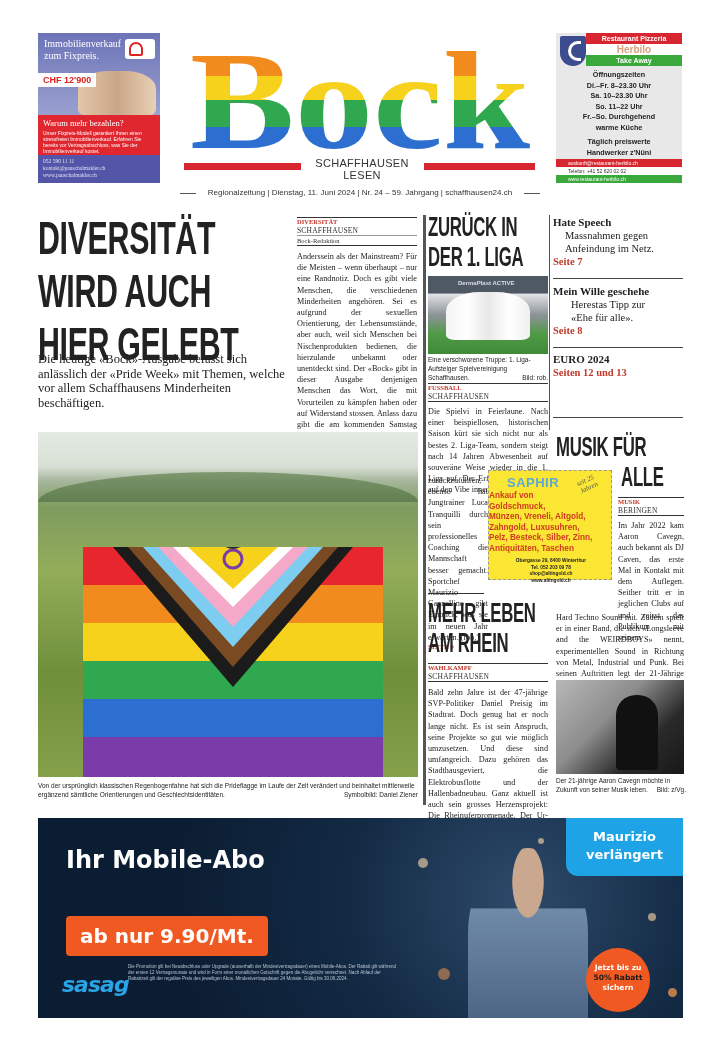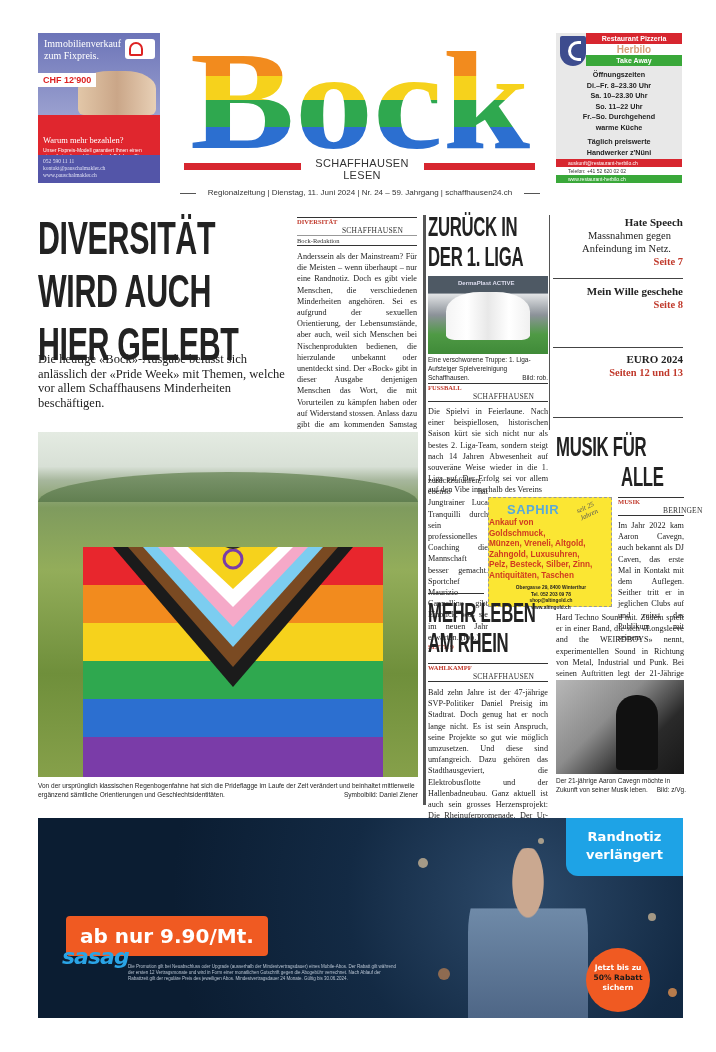--- a/index.html
+++ b/index.html
@@ -9,21 +9,21 @@
   .cond { font-family: "Liberation Sans", sans-serif; font-weight: 700; transform-origin: left top; letter-spacing: -0.5px; }
   .serif { font-family: "Liberation Serif", serif; }
 
   
   #ad-immo { left: 38px; top: 33px; width: 122px; height: 136px; background: linear-gradient(180deg,#6c74b8 0%, #9aa0cf 60%, #b9bcd9 100%); overflow: hidden; }
   #ad-immo .t { left: 6px; top: 5px; color: #fff; font-size: 10px; line-height: 12px; }
   #ad-immo .logo { right: 5px; top: 6px; width: 30px; height: 20px; background: #fff; border-radius: 3px; }
   #ad-immo .logo::after { content:""; position:absolute; left:4px; top:3px; width:10px; height:10px; border:2px solid #d22; border-radius:50% 50% 2px 2px; }
   #ad-immo .price { left: 0; top: 40px; background: #fff; color: #d22; font: 700 9px "Liberation Sans", sans-serif; padding: 2px 5px; }
   #ad-immo .family { right: 4px; top: 38px; width: 78px; height: 44px; border-radius: 40% 40% 6px 6px; background: linear-gradient(90deg,#e2c7a8,#caa688,#e8d0b6); }
-  #ad-immo .red { left: 0; top: 82px; width: 122px; height: 40px; background: #e0262e; color: #fff; padding: 20px 5px; }
+  #ad-immo .red { left: 0; top: 82px; width: 122px; height: 40px; background: #e0262e; color: #fff; padding: 3px 5px; }
   #ad-immo .red .h { font-size: 8.5px; margin-bottom: 2px; }
   #ad-immo .red .b { font: 5px/6px "Liberation Sans", sans-serif; }
   #ad-immo-contact { left: 38px; top: 155px; width: 122px; height: 28px; background: #5355a8; color: #dfe0f4; font-size: 5.5px; line-height: 7px; padding: 3px 5px; }
 
   
   #logo { left: 190px; top: 36px; width: 340px; height: 120px; }
   #logo-bar-l { left: 184px; top: 163px; width: 117px; height: 7px; background: #d7262f; }
   #logo-bar-r { left: 424px; top: 163px; width: 111px; height: 7px; background: #d7262f; }
   #logo-sub { left: 300px; top: 157px; width: 124px; text-align: center; font: 11px "Liberation Sans", sans-serif; letter-spacing: 0.3px; color: #333; }
   #dateline { left: 200px; top: 188px; width: 320px; text-align: center; font: 8px "Liberation Sans", sans-serif; color: #333; }
@@ -36,48 +36,48 @@
   #ad-herbilo .shield::after { content:""; position:absolute; left:8px; top:5px; width:10px; height:14px; border:3px solid #fff; border-right:none; border-radius:10px 0 0 10px; }
   #ad-herbilo .band { left: 30px; width: 96px; height: 11px; text-align: center; font: 700 7px/11px "Liberation Sans", sans-serif; }
   #ad-herbilo .body { left: 0; top: 37px; width: 126px; text-align: center; font: 700 7.2px/10.5px "Liberation Sans", sans-serif; color: #222; }
   #ad-herbilo .foot { left: 0; width: 126px; height: 8px; font: 5px/8px "Liberation Sans", sans-serif; padding-left: 12px; }
 
   
   #main-hl { left: 38px; top: 212px; width: 250px; font-size: 46px; line-height: 53px; color: #222; transform: scaleX(0.66); width: 380px; }
   #main-lead { left: 38px; top: 352px; width: 250px; font-size: 12.5px; line-height: 14.5px; color: #222; }
 
   .kicker { font: 700 6.5px/8px "Liberation Serif", serif; color: #c0392b; text-transform: uppercase; }
-  .place { font: 7.5px/9px "Liberation Serif", serif; color: #333; text-transform: uppercase; letter-spacing: 0.2px; margin-left: 45px; }
+  .place { font: 7.5px/9px "Liberation Serif", serif; color: #333; text-transform: uppercase; letter-spacing: 0.2px; }
   .author { font: 6.5px/9px "Liberation Serif", serif; color: #333; }
   .rule { height: 1px; background: #333; }
   .body-text { font-size: 8.2px; line-height: 11.2px; color: #222; text-align: justify; hyphens: auto; }
   .seite { font: 700 7px/9px "Liberation Serif", serif; color: #c0392b; }
 
   
   #edito { left: 297px; top: 217px; width: 120px; }
   #vrule1 { left: 423px; top: 215px; width: 3px; height: 590px; background: #555; }
   #vrule2 { left: 549px; top: 215px; width: 1px; height: 215px; background: #555; }
 
   
   #fb-hl { left: 428px; top: 212px; font-size: 27px; line-height: 30px; color: #222; transform: scaleX(0.62); width: 200px; }
   #fb-photo { left: 428px; top: 276px; width: 120px; height: 78px; background: linear-gradient(180deg,#4e5964 0%, #4e5964 22%, #e2e4e6 23%, #8c9299 50%, #4f9a45 75%, #3f8a38 100%); overflow: hidden; }
   #fb-photo .banner { left: 30px; top: 4px; font: 700 6px "Liberation Sans", sans-serif; color: #dde; }
   #fb-photo .team { left: 18px; top: 16px; width: 84px; height: 48px; border-radius: 40% 40% 10% 10%; background: linear-gradient(90deg,#f4f4f4,#fff,#e8e8e8,#fff,#f0f0f0); }
   #fb-caption { left: 428px; top: 355px; width: 120px; font: 6.5px/9px "Liberation Sans", sans-serif; color: #222; }
   #fb-art { left: 428px; top: 383px; width: 120px; }
   #fb-cont { left: 428px; top: 475px; width: 60px; }
 
   
-  .teaser { left: 553px; width: 130px; text-align: right; font-size: 10.5px; line-height: 13px; color: #222; }
+  .teaser { left: 553px; width: 130px; text-align: left; font-size: 10.5px; line-height: 13px; color: #222; }
   .teaser .tt { font-weight: 700; font-size: 11px; }
   .teaser .ts { color: #c0392b; font-weight: 700; }
   .teaser-rule { left: 553px; width: 130px; height: 1px; background: #444; }
 
   
-  #ad-saphir { left: 488px; top: 470px; width: 124px; height: 110px; background: #fbe633; border: 1px dashed #999; margin-top: 27px; }
+  #ad-saphir { left: 488px; top: 470px; width: 124px; height: 110px; background: #fbe633; border: 1px dashed #999; }
   #ad-saphir .logo { left: 18px; top: 4px; font: 700 13px "Liberation Sans", sans-serif; color: #5aa9d8; letter-spacing: 0.5px; }
   #ad-saphir .years { left: 88px; top: 2px; font: italic 7px "Liberation Serif", serif; color: #555; transform: rotate(-25deg); }
   #ad-saphir .list { left: 0; top: 20px; width: 124px; font: 700 8.2px/10.6px "Liberation Sans", sans-serif; color: #d03a20; }
   #ad-saphir .addr { left: 0; top: 87px; width: 124px; text-align: center; font: 700 4.8px/6.5px "Liberation Sans", sans-serif; color: #222; }
 
   
   #mu-hl { left: 556px; top: 432px; font-size: 27px; line-height: 30px; color: #222; transform: scaleX(0.62); width: 200px; }
   #mu-meta { left: 618px; top: 497px; width: 66px; }
   #mu-text { left: 618px; top: 520px; width: 66px; }
   #mu-text2 { left: 556px; top: 612px; width: 128px; }
@@ -92,21 +92,21 @@
   
   #pride-photo { left: 38px; top: 432px; width: 380px; height: 345px; overflow: hidden; background: linear-gradient(180deg,#e4ebe2 0%, #d8e0d6 10%, #a7b79d 14%, #7f9b5e 22%, #93ad5a 40%, #6f8f3b 70%, #86a04a 100%); }
   #pride-photo .trees { left: 0; top: 40px; width: 380px; height: 30px; background: linear-gradient(180deg,#6e8a5c,#58774a); border-radius: 50% 50% 0 0 / 100% 100% 0 0; opacity: 0.8; }
   #pride-photo .flag { left: 45px; top: 115px; width: 300px; height: 230px; }
   #pride-caption { left: 38px; top: 781px; width: 380px; font: 6.5px/9px "Liberation Sans", sans-serif; color: #222; }
 
   
   #ad-sasag { left: 38px; top: 818px; width: 645px; height: 200px; background: radial-gradient(circle at 75% 40%, #2d4a6a 0%, #132a44 35%, #0b1d32 70%); overflow: hidden; }
   #ad-sasag .h { left: 28px; top: 26px; font: 700 24px/32px "DejaVu Sans", sans-serif; color: #fff; }
   #ad-sasag .btn { left: 28px; top: 98px; background: #f05a22; color: #fff; font: 700 20px/40px "DejaVu Sans", sans-serif; padding: 0 14px; border-radius: 4px; }
-  #ad-sasag .logo { left: 24px; top: 126px; font: italic 900 22px "DejaVu Sans", sans-serif; color: #2aa4e6; letter-spacing: -1px; }
+  #ad-sasag .logo { left: 24px; top: 154px; font: italic 900 22px "DejaVu Sans", sans-serif; color: #2aa4e6; letter-spacing: -1px; }
   #ad-sasag .fine { left: 90px; top: 146px; width: 270px; font: 4.5px/6.2px "Liberation Sans", sans-serif; color: #b8c4d2; }
   #ad-sasag .promo { left: 528px; top: 0; width: 117px; height: 58px; background: #1ea3e6; border-radius: 0 0 0 12px; color: #fff; text-align: center; font: 700 13px/18px "DejaVu Sans", sans-serif; padding-top: 10px; }
   #ad-sasag .circle { left: 548px; top: 130px; width: 64px; height: 64px; border-radius: 50%; background: #f05a22; color: #fff; text-align: center; font: 700 7.5px/10px "DejaVu Sans", sans-serif; padding-top: 15px; }
   #ad-sasag .woman { left: 430px; top: 30px; width: 120px; height: 170px; background: radial-gradient(ellipse at 50% 20%, #caa890 0 18%, transparent 19%), linear-gradient(180deg, transparent 0 35%, #6f8aa8 36%, #4e6686 100%); border-radius: 50% 50% 0 0; }
   .bokeh { position: absolute; border-radius: 50%; background: rgba(255,220,170,0.6); }
 </style>
 </head>
 <body>
 
 <div id="ad-immo" class="abs">
@@ -242,20 +242,21 @@
 </div>
 
 <div class="abs teaser serif" style="top:216px;">
   <div class="tt">Hate Speech</div>
   <div style="padding:0 12px">Massnahmen gegen Anfeindung im Netz.</div>
   <div class="ts">Seite 7</div>
 </div>
 <div class="abs teaser-rule" style="top:278px;"></div>
 <div class="abs teaser serif" style="top:285px;">
   <div class="tt">Mein Wille geschehe</div>
+  <div style="padding:0 18px">Herestas Tipp zur «Ehe für alle».</div>
   <div class="ts">Seite 8</div>
 </div>
 <div class="abs teaser-rule" style="top:347px;"></div>
 <div class="abs teaser serif" style="top:353px;">
   <div class="tt">EURO 2024</div>
   <div class="ts">Seiten 12 und 13</div>
 </div>
 <div class="abs teaser-rule" style="top:417px;"></div>
 
 <div id="mu-hl" class="abs cond">
@@ -315,26 +316,27 @@
 </div>
 
 <div id="ad-sasag" class="abs">
   <div class="bokeh" style="left:380px;top:40px;width:10px;height:10px;"></div>
   <div class="bokeh" style="left:610px;top:95px;width:8px;height:8px;"></div>
   <div class="bokeh" style="left:500px;top:20px;width:6px;height:6px;"></div>
   <div class="bokeh" style="left:400px;top:150px;width:12px;height:12px;background:rgba(255,160,80,0.5)"></div>
   <div class="bokeh" style="left:630px;top:170px;width:9px;height:9px;background:rgba(255,160,80,0.7)"></div>
   <div class="abs woman"></div>
   <div class="abs h">
+    <div>Ihr Mobile-Abo</div>
   </div>
   <div class="abs btn">ab nur 9.90/Mt.</div>
   <div class="abs logo">sasag</div>
   <div class="abs fine">Die Promotion gilt bei Neuabschluss oder Upgrade (ausserhalb der Mindestvertragsdauer) eines Mobile-Abos. Der Rabatt gilt während der ersten 12 Vertragsmonate und wird in Form einer monatlichen Gutschrift gegen die Abogebühr verrechnet. Nach Ablauf der Rabattzeit gilt der reguläre Preis des jeweiligen Abos. Mindestvertragsdauer 24 Monate. Gültig bis 30.06.2024.</div>
   <div class="abs promo">
-    <div>Randnotiz</div>
+    <div>Maurizio</div>
     <div>verlängert</div>
   </div>
   <div class="abs circle">
     <div>Jetzt bis zu</div>
     <div style="color:#1a1a1a">50% Rabatt</div>
     <div>sichern</div>
   </div>
 </div>
 
 </body></html>

